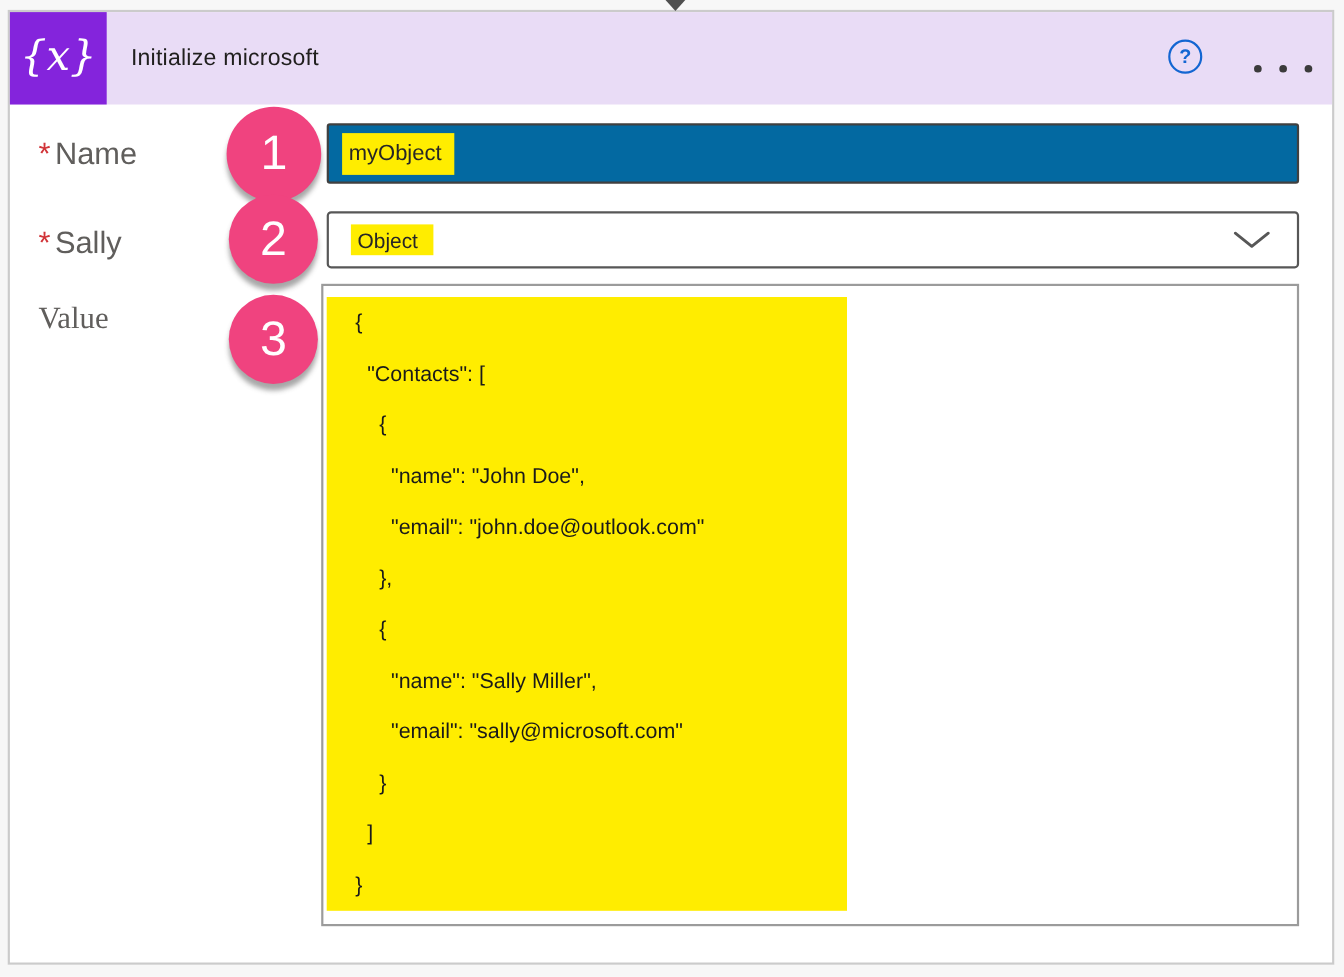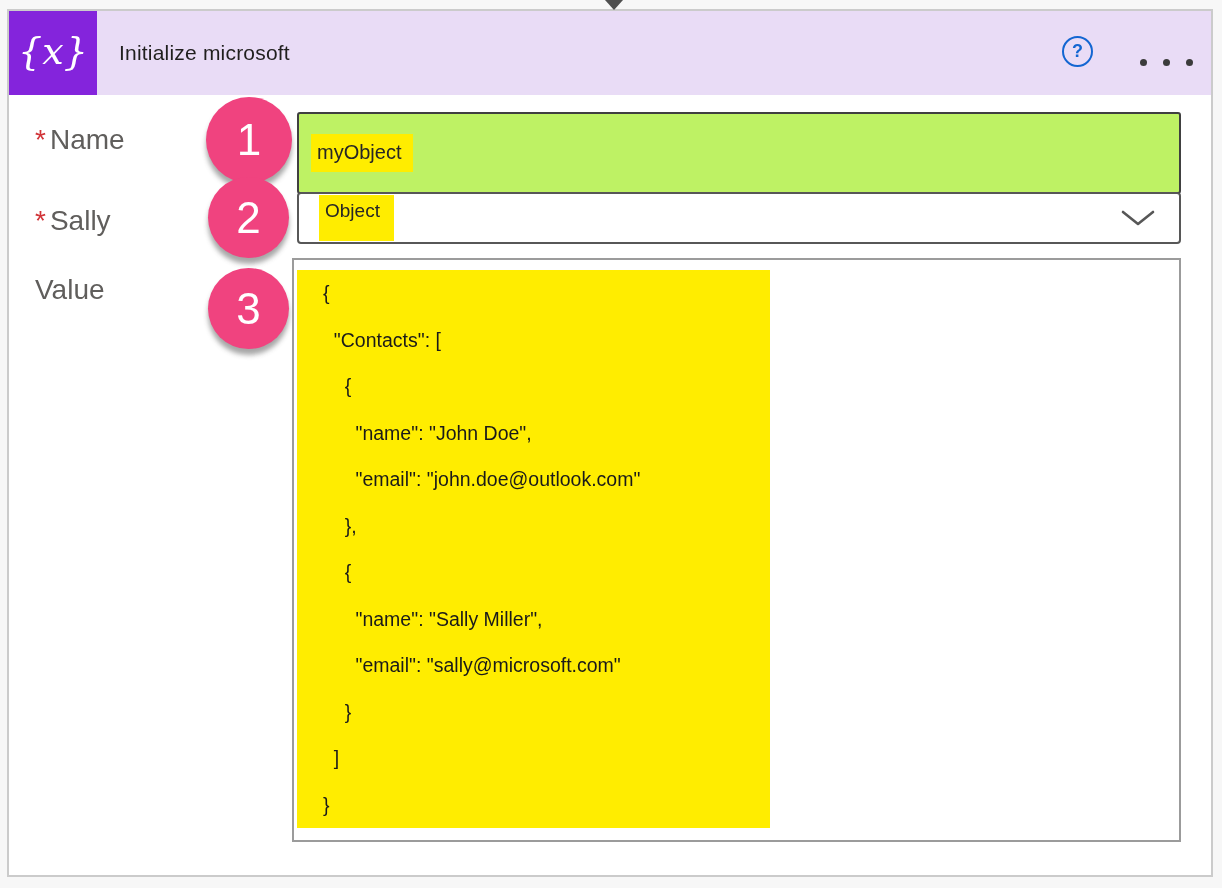--- a/index.html
+++ b/index.html
@@ -85,39 +85,39 @@
     display:flex;align-items:center;justify-content:center;
     font-size:44px;
     box-shadow:0 6px 5px rgba(60,60,60,.45);
   }
   .badge-1{left:197px;top:86px;width:86px;height:86px;}
   .badge-2{left:199px;top:166px;width:81px;height:81px;}
   .badge-3{left:199px;top:257px;width:81px;height:81px;}
 
   
   .name-input{
-    position:absolute;left:288px;top:101px;width:884px;height:82px;
-    background:#bef264;border:2px solid #404040;border-radius:3px;
+    position:absolute;left:288px;top:101px;width:884px;height:55px;
+    background:#0369a1;border:2px solid #404040;border-radius:3px;
     display:flex;align-items:center;padding-left:12px;
     cursor:text;
   }
   .hl{
     background:var(--highlight-yellow);
     color:#262626;font-size:20px;
     padding:7px 12px 8px 6px;
   }
 
   
   .type-dropdown{
     position:absolute;left:288px;top:181px;width:884px;height:52px;
     background:#FFFFFF;border:2px solid #575757;border-radius:4px;
     display:flex;align-items:center;padding-left:20px;
     cursor:pointer;
   }
-  .type-dropdown .hl{font-size:19px;padding:5px 14px 19px 6px;}
+  .type-dropdown .hl{font-size:19px;padding:5px 14px 1px 6px;}
   .chevron{
     position:absolute;right:24px;top:50%;transform:translateY(-50%);
     width:34px;height:18px;
   }
 
   
   .value-box{
     position:absolute;left:283px;top:247px;width:889px;height:584px;
     background:#FFFFFF;border:2px solid #9B9B9B;
     cursor:text;overflow:hidden;
@@ -172,21 +172,21 @@
     <div class="badge badge-2">
       <span>2</span>
     </div>
     <div class="type-dropdown">
       <span class="hl">Object</span>
       <svg class="chevron" viewBox="0 0 34 18">
         <polyline points="2,3 17,15 32,3" fill="none" stroke="#575757" stroke-width="2.6" stroke-linecap="round" stroke-linejoin="round"></polyline>
       </svg>
     </div>
 
-    <div class="field-label" style="top:263px;">
+    <div class="field-label" style="top:263px;font-family:Liberation Serif, serif;">
       <span>Value</span>
     </div>
     <div class="badge badge-3">
       <span>3</span>
     </div>
     <div class="value-box">
       <div class="value-highlight">
         <pre class="value-pre">{
   "Contacts": [
     {

